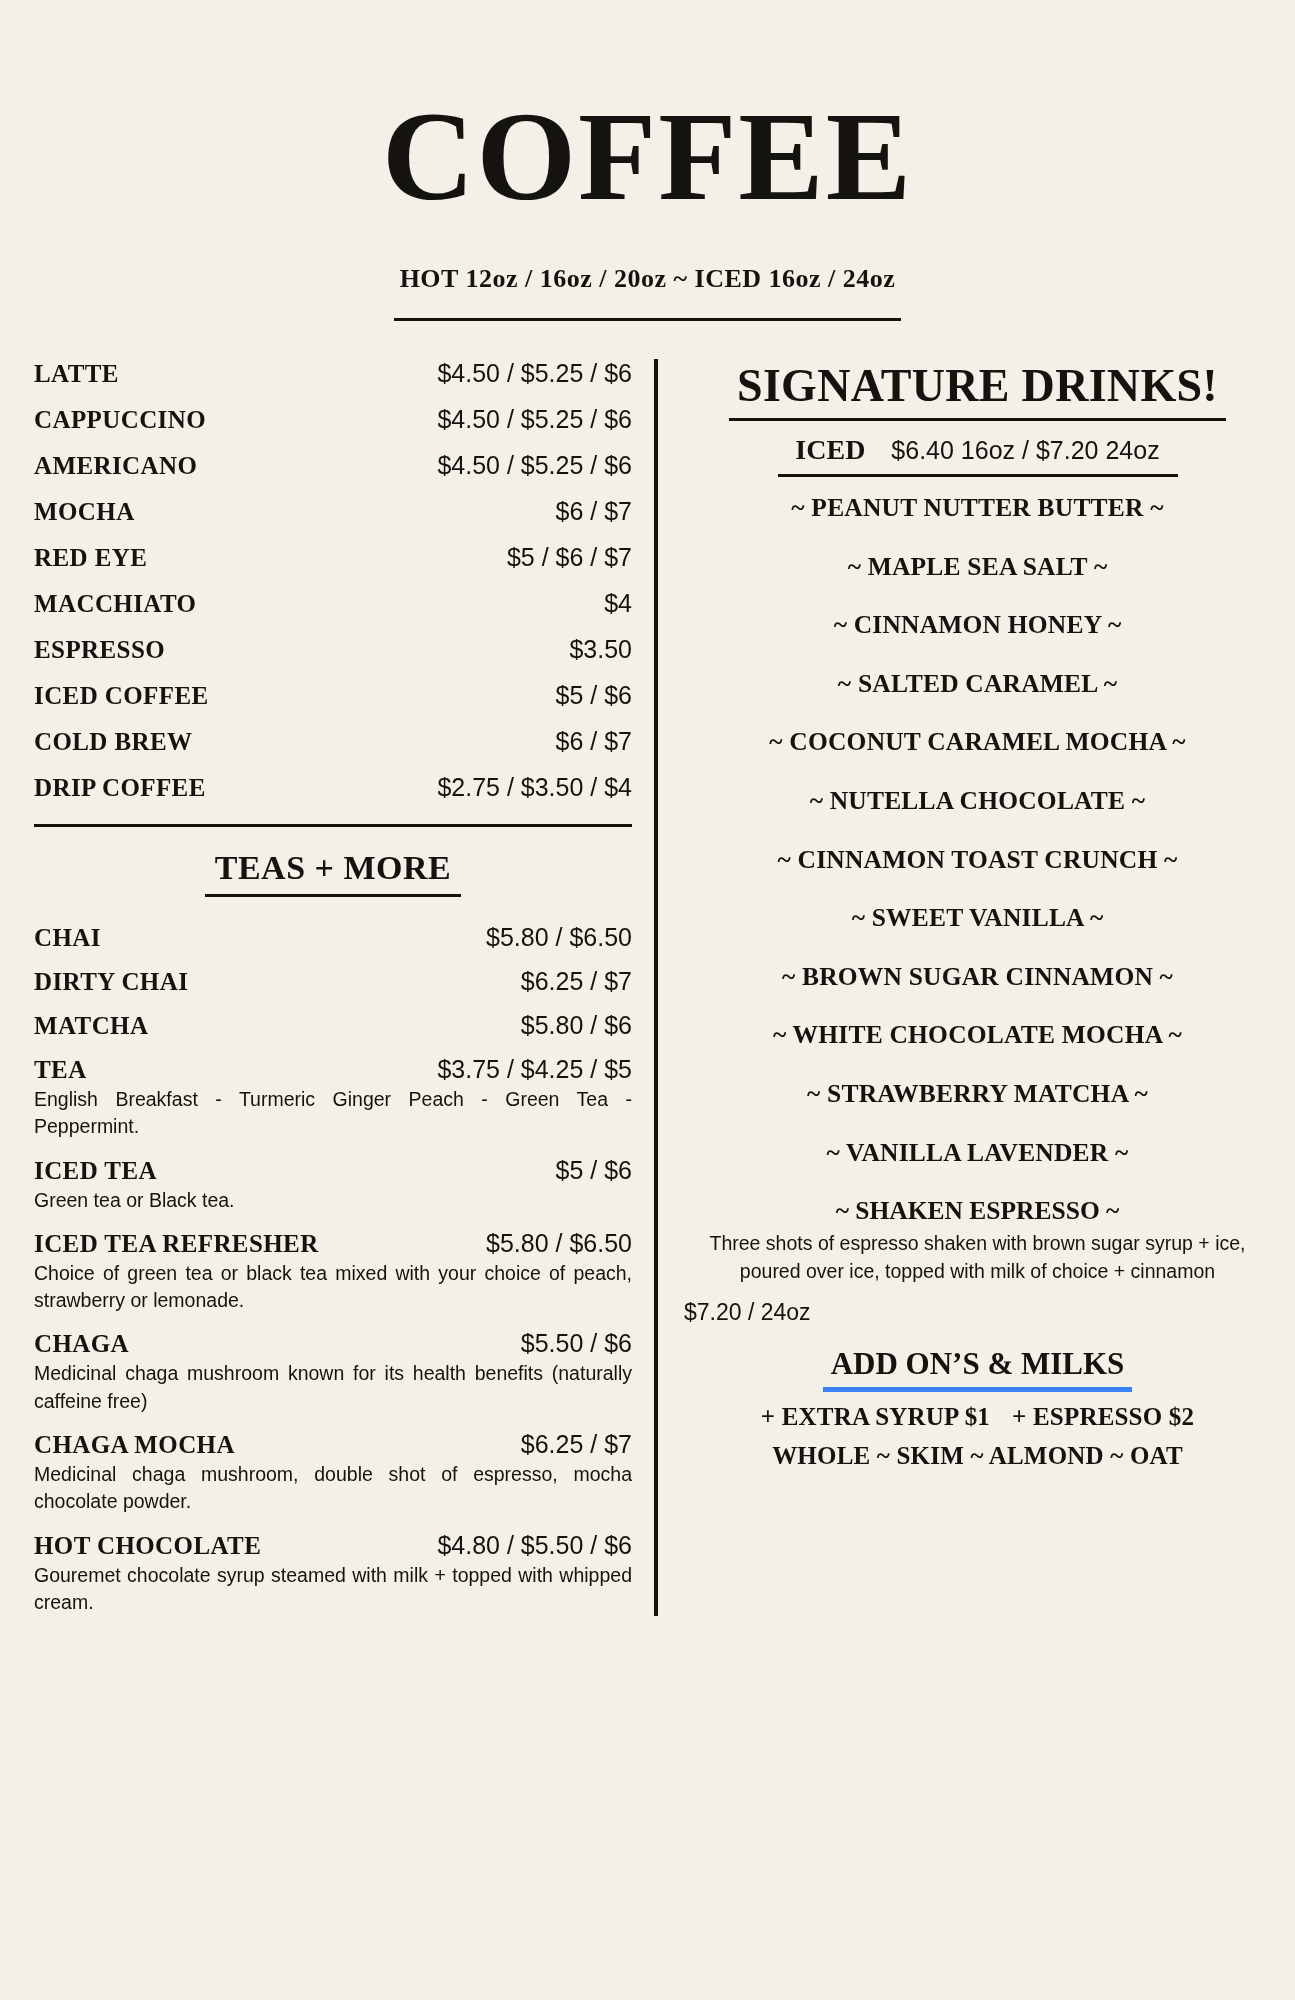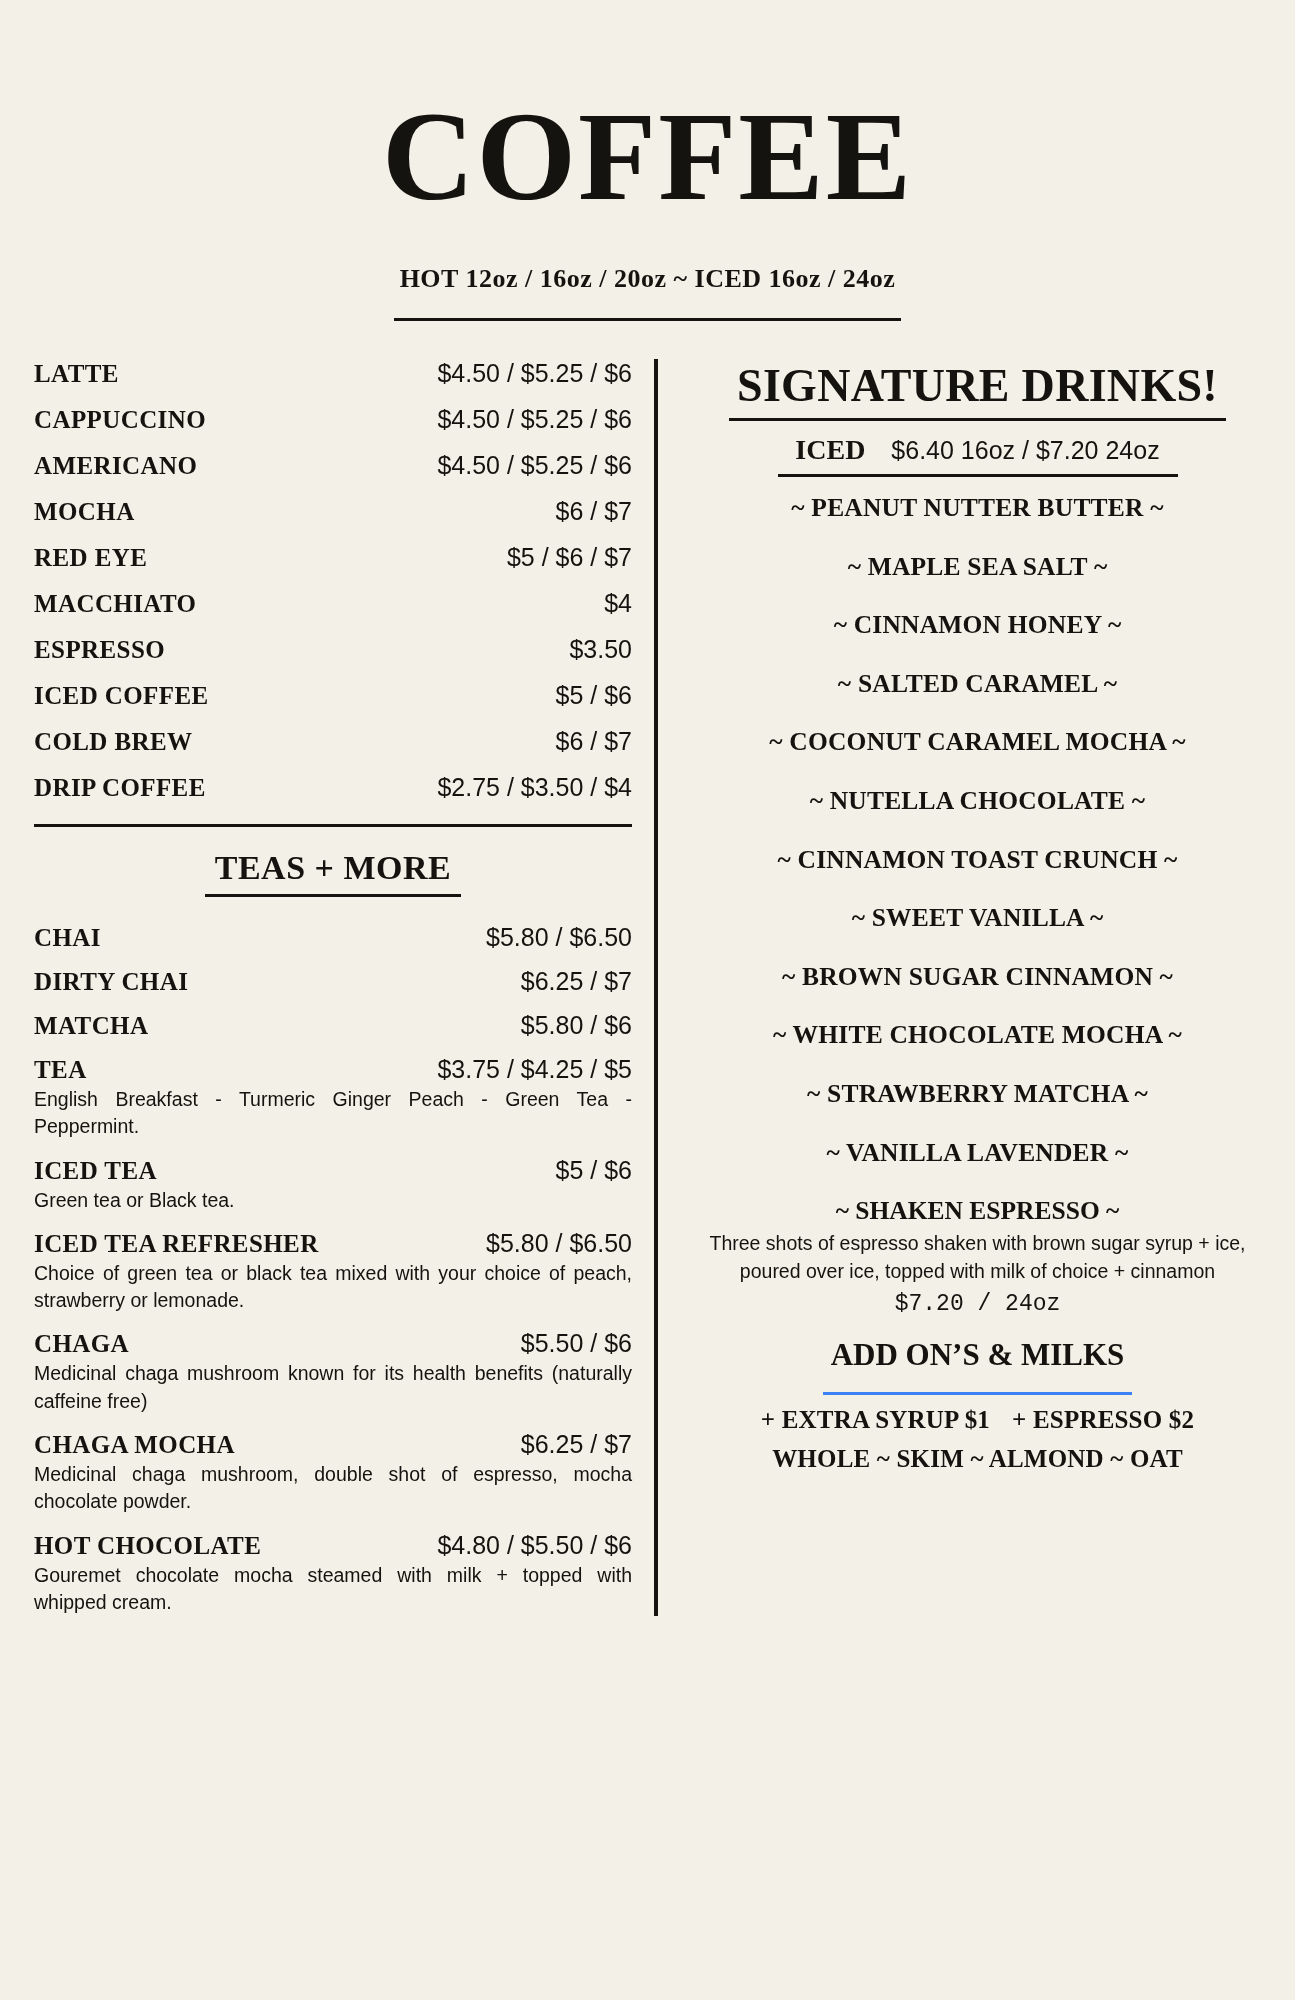--- a/index.html
+++ b/index.html
@@ -161,34 +161,34 @@
     margin-top: 6px;
   }
   .shaken-desc {
     font-family: "Liberation Sans", sans-serif;
     font-size: 19.5px;
     line-height: 1.42;
     text-align: center;
     margin-top: 4px;
   }
   .shaken-price {
-    font-family: Liberation Mono, monospace;
+    font-family: Liberation Sans, sans-serif;
     font-size: 23px;
-    text-align: center;
-    margin-top: 5px;
+    text-align: left;
+    margin-top: 13px;
   }
 
   .addons-head-wrap { text-align: center; margin-top: 20px; }
   .addons-head {
     display: inline-block;
     font-family: "Liberation Serif", serif;
     font-weight: bold;
     font-size: 31px;
-    padding: 0 8px 19px 8px;
-    border-bottom: 3px solid #3b82f6;
+    padding: 0 8px 5px 8px;
+    border-bottom: 5px solid #3b82f6;
   }
   .addons-line {
     font-family: "Liberation Serif", serif;
     font-weight: bold;
     font-size: 25px;
     text-align: center;
     margin-top: 11px;
     letter-spacing: 0.2px;
   }
   .addons-line .gap { display: inline-block; width: 22px; }
@@ -318,21 +318,21 @@
             <span class="price">$6.25 / $7</span>
           </div>
           <div class="desc">Medicinal chaga mushroom, double shot of espresso, mocha chocolate powder.</div>
         </div>
 
         <div class="tea-item">
           <div class="row">
             <span class="name">HOT CHOCOLATE</span>
             <span class="price">$4.80 / $5.50 / $6</span>
           </div>
-          <div class="desc">Gouremet chocolate mocha steamed with milk + topped with whipped cream.</div>
+          <div class="desc">Gouremet chocolate syrup steamed with milk + topped with whipped cream.</div>
         </div>
 
       </div>
     </div>
 
     <div class="col-right">
 
       <div class="sig-head-wrap">
         <span class="sig-head">SIGNATURE DRINKS!</span>
       </div>

